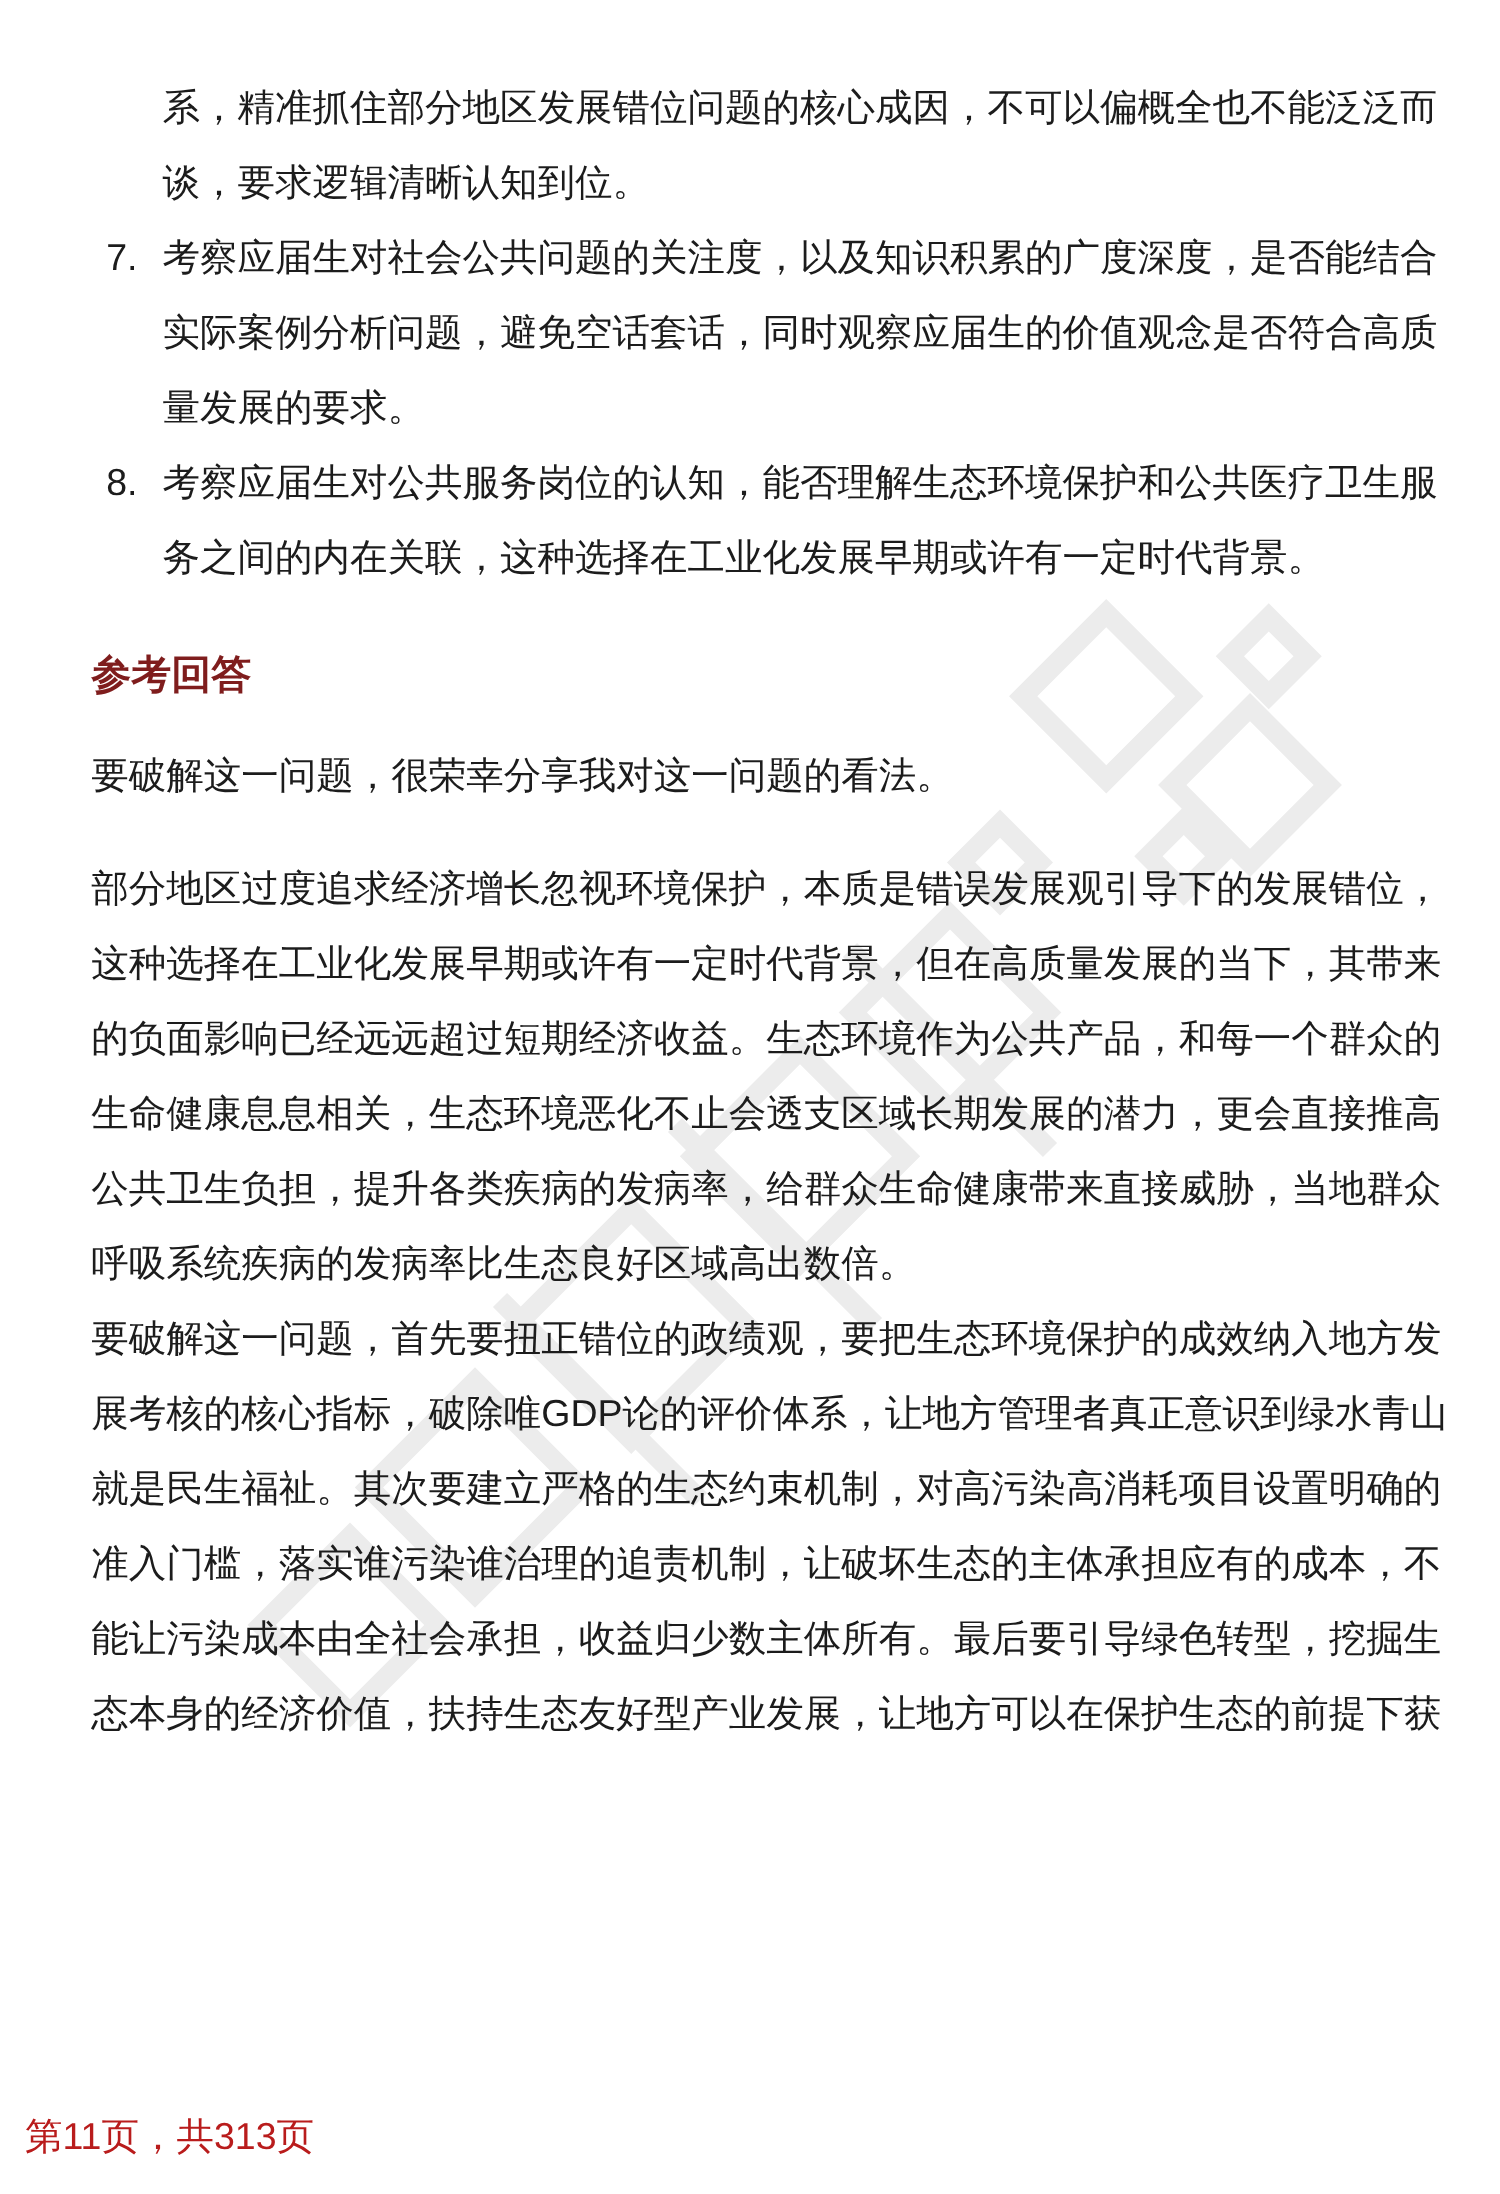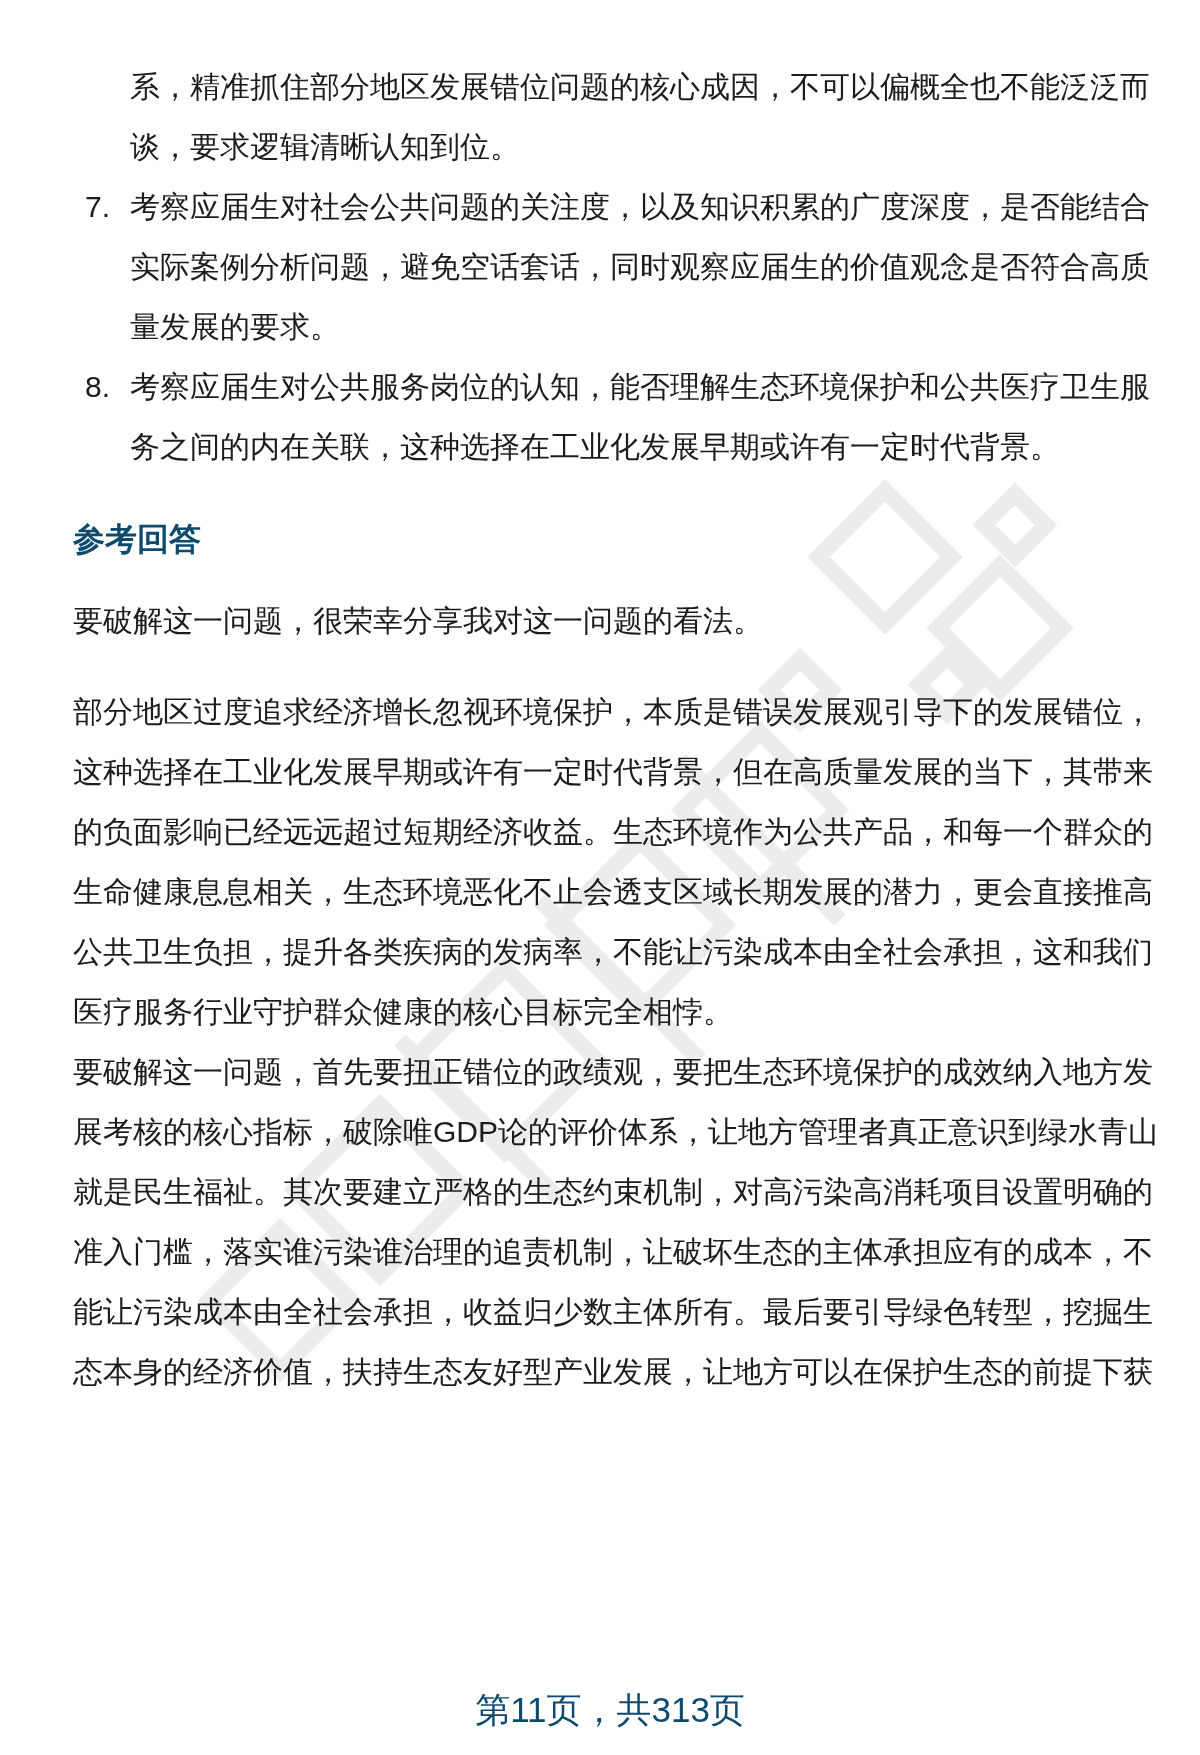--- a/index.html
+++ b/index.html
@@ -43,39 +43,38 @@
     position: absolute;
     left: -45px;
     top: 0;
     width: 42px;
   }
   .answer-heading {
     margin: 40px 0 0 73px;
     font-size: 32px;
     line-height: 44px;
     font-weight: 700;
-    color: #0c4a6e;
+    color: #7f1d1d;
   }
   .para {
     margin: 0 0 0 73px;
     width: 1085px;
   }
   .para.gap-sm { margin-top: 30px; }
   .para.gap-md { margin-top: 31px; }
   .footer {
     position: absolute;
     left: 0;
     top: 1680px;
     width: 100%;
-    text-align: center;
     text-indent: 20px;
-    font-size: 35px;
+    font-size: 30px;
     line-height: 60px;
     z-index: 1;
-    color: #0c4a6e;
+    color: #b91c1c;
   }
 </style>
 </head>
 <body>
 
 <div class="page">
 
   <svg class="watermark" width="1200" height="1755" viewBox="0 0 1200 1755" aria-hidden="true">
     <g fill="none" stroke="#ececec" stroke-width="16">
       <rect x="838" y="510" width="94" height="94" transform="rotate(45 885 557)"></rect>
@@ -105,21 +104,21 @@
 
     <div class="list-item">
       <span class="list-num">8.</span>
       <div>考察应届生对公共服务岗位的认知，能否理解生态环境保护和公共医疗卫生服务之间的内在关联，这种选择在工业化发展早期或许有一定时代背景。</div>
     </div>
 
     <h2 class="answer-heading">参考回答</h2>
 
     <p class="para gap-sm">要破解这一问题，很荣幸分享我对这一问题的看法。</p>
 
-    <p class="para gap-md">部分地区过度追求经济增长忽视环境保护，本质是错误发展观引导下的发展错位，这种选择在工业化发展早期或许有一定时代背景，但在高质量发展的当下，其带来的负面影响已经远远超过短期经济收益。生态环境作为公共产品，和每一个群众的生命健康息息相关，生态环境恶化不止会透支区域长期发展的潜力，更会直接推高公共卫生负担，提升各类疾病的发病率，不能让污染成本由全社会承担，这和我们医疗服务行业守护群众健康的核心目标完全相悖。</p>
+    <p class="para gap-md">部分地区过度追求经济增长忽视环境保护，本质是错误发展观引导下的发展错位，这种选择在工业化发展早期或许有一定时代背景，但在高质量发展的当下，其带来的负面影响已经远远超过短期经济收益。生态环境作为公共产品，和每一个群众的生命健康息息相关，生态环境恶化不止会透支区域长期发展的潜力，更会直接推高公共卫生负担，提升各类疾病的发病率，给群众生命健康带来直接威胁，当地群众呼吸系统疾病的发病率比生态良好区域高出数倍。</p>
 
 
     <p class="para">要破解这一问题，首先要扭正错位的政绩观，要把生态环境保护的成效纳入地方发展考核的核心指标，破除唯GDP论的评价体系，让地方管理者真正意识到绿水青山就是民生福祉。其次要建立严格的生态约束机制，对高污染高消耗项目设置明确的准入门槛，落实谁污染谁治理的追责机制，让破坏生态的主体承担应有的成本，不能让污染成本由全社会承担，收益归少数主体所有。最后要引导绿色转型，挖掘生态本身的经济价值，扶持生态友好型产业发展，让地方可以在保护生态的前提下获</p>
 
   </div>
 
   <div class="footer">第11页，共313页</div>
 
 </div>
 

